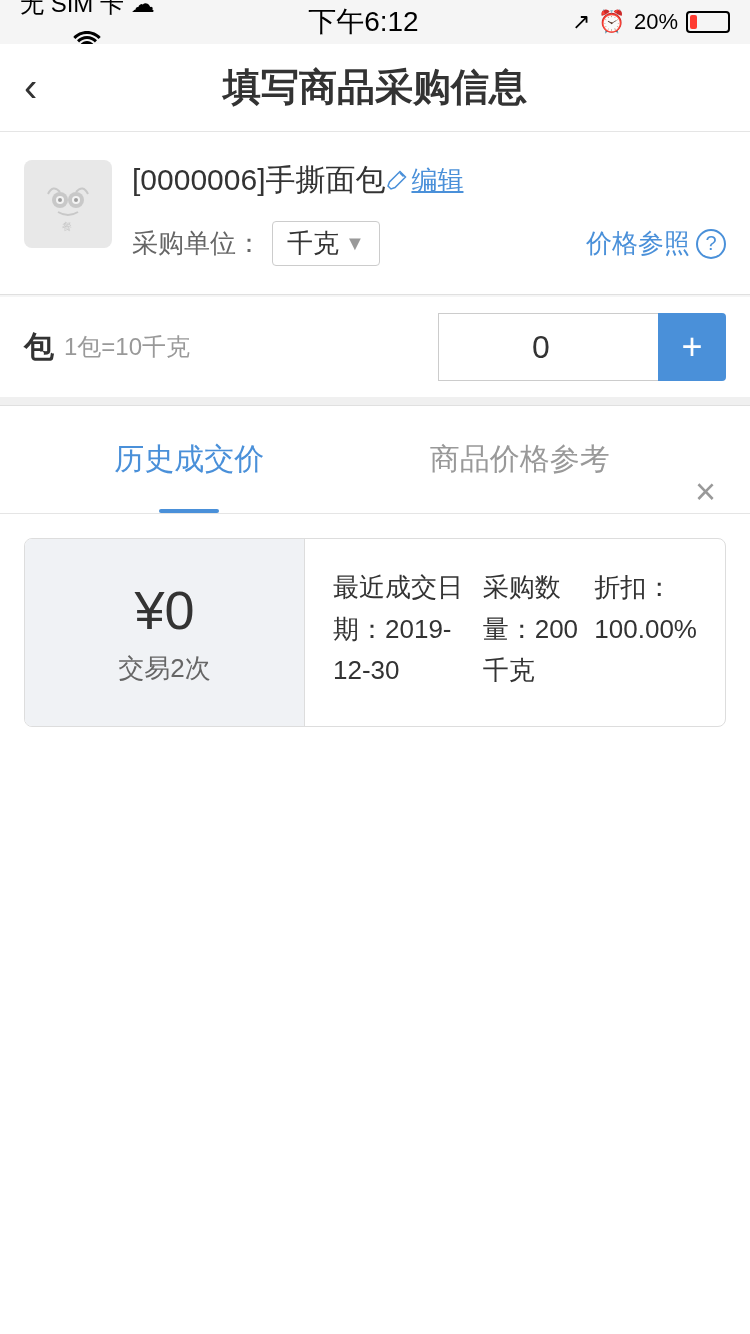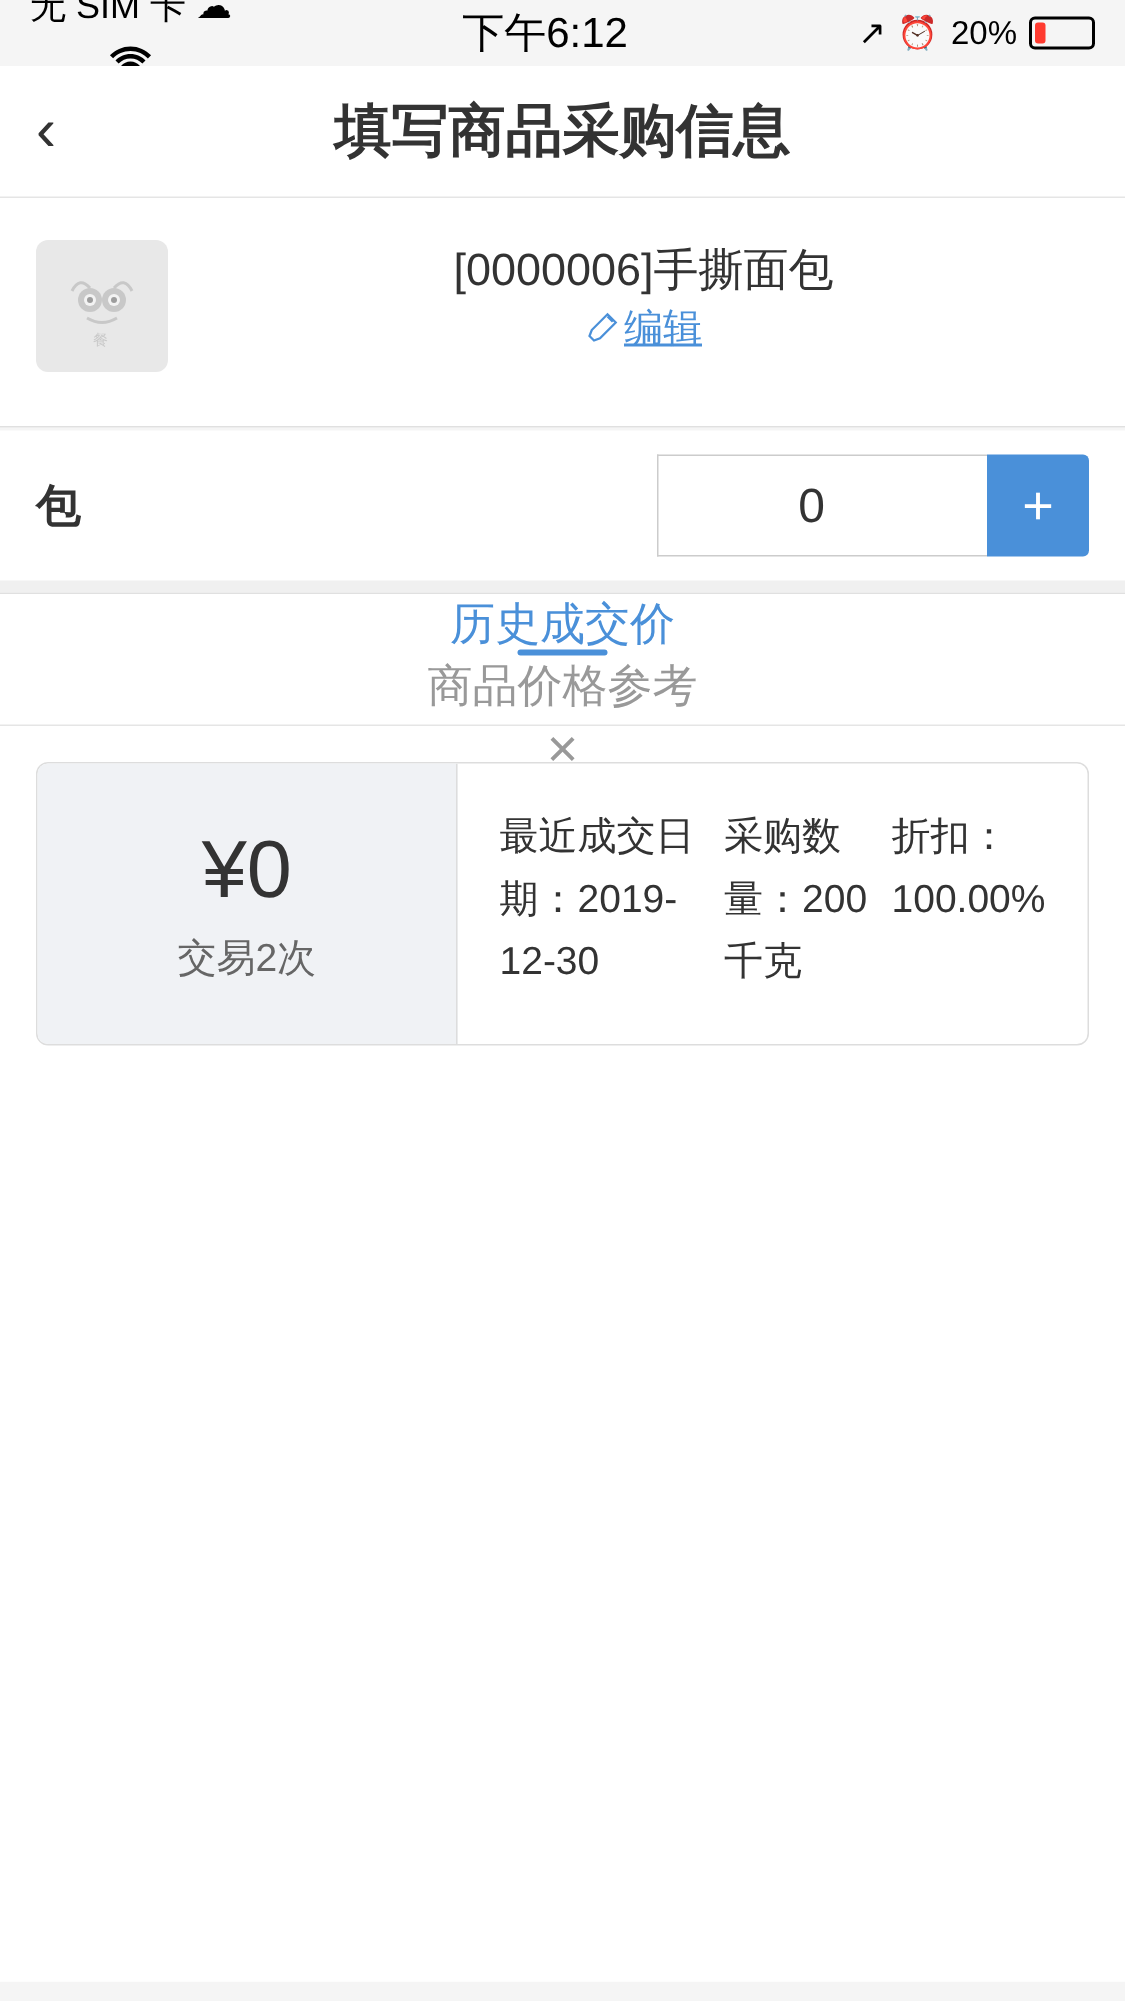--- a/index.html
+++ b/index.html
@@ -113,23 +113,21 @@
       width: 60px;
       height: 60px;
       opacity: 0.5;
     }
     .product-info {
       flex: 1;
     }
     .product-name-row {
       display: flex;
       align-items: center;
-      justify-content: space-between;
       margin-bottom: 20px;
-      flex-direction: column;
     }
     .product-name {
       font-size: 30px;
       font-weight: 500;
       color: #333;
     }
     .edit-link {
       font-size: 26px;
       color: #4a90d9;
       display: flex;
@@ -242,26 +240,25 @@
       border-radius: 0 4px 4px 0;
     }
 
     
     .bottom-panel {
       background: #fff;
       border-top: 1px solid #e0e0e0;
     }
     .tabs-row {
       display: flex;
-      align-items: center;
-      height: 88px;
+      align-items: flex-end;
+      height: 108px;
       border-bottom: 1px solid #e5e5e5;
       padding: 0 24px;
       position: relative;
-      flex-direction: column;
     }
     .tab-item {
       flex: 1;
       text-align: center;
       font-size: 30px;
       color: #999;
       cursor: pointer;
       height: 100%;
       display: flex;
       align-items: center;
@@ -391,28 +388,42 @@
         <span class="product-name">
           <span>[0000006]</span><span>手撕面包</span>
         </span>
         <span class="edit-link">
           <svg width="22" height="22" viewBox="0 0 22 22">
               <path d="M3 16l1.5-4L15 1.5 20.5 7 10 17.5 6 19l-3-3zm12-13l3.5 3.5" stroke="#4a90d9" stroke-width="1.5" fill="none"></path>
             </svg>
           <span>编辑</span>
         </span>
       </div>
+      <div class="product-unit-row">
+        <div class="unit-left">
+          <span>采购单位：</span>
+          <div class="unit-selector">
+            <span>千克</span>
+            <span class="arrow">▼</span>
+          </div>
+        </div>
+        <div class="price-ref">
+          <span>价格参照</span>
+          <div class="help-circle">?</div>
+        </div>
+      </div>
     </div>
   </div>
 </div>
 
 <div class="quantity-section">
   <div class="quantity-row">
     <div class="quantity-label">
       <span class="quantity-badge">包</span>
+      <span class="quantity-unit-note">1包=10千克</span>
     </div>
     <div class="quantity-input-row">
       <input class="quantity-input" type="number" value="0" style="">
       <button class="quantity-plus-btn">+</button>
     </div>
   </div>
 </div>
 
 <div class="bottom-panel">
 

